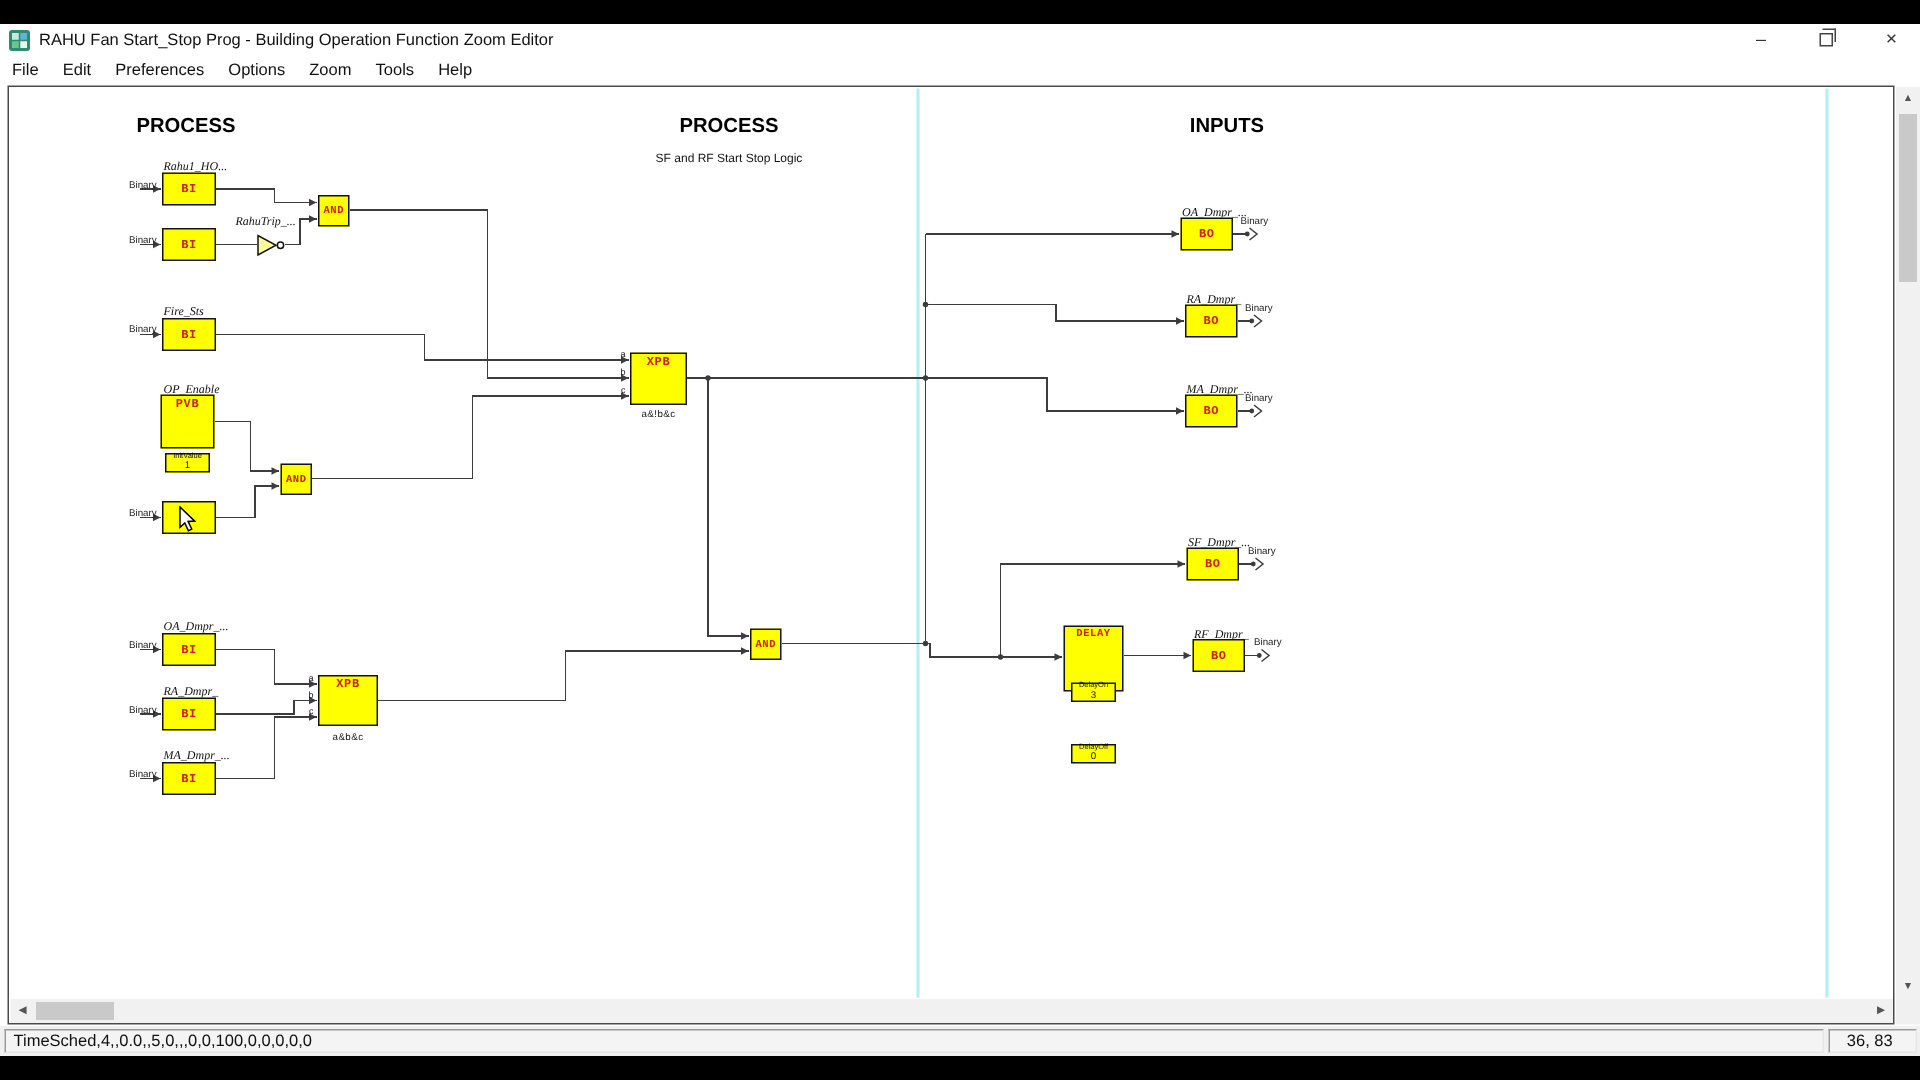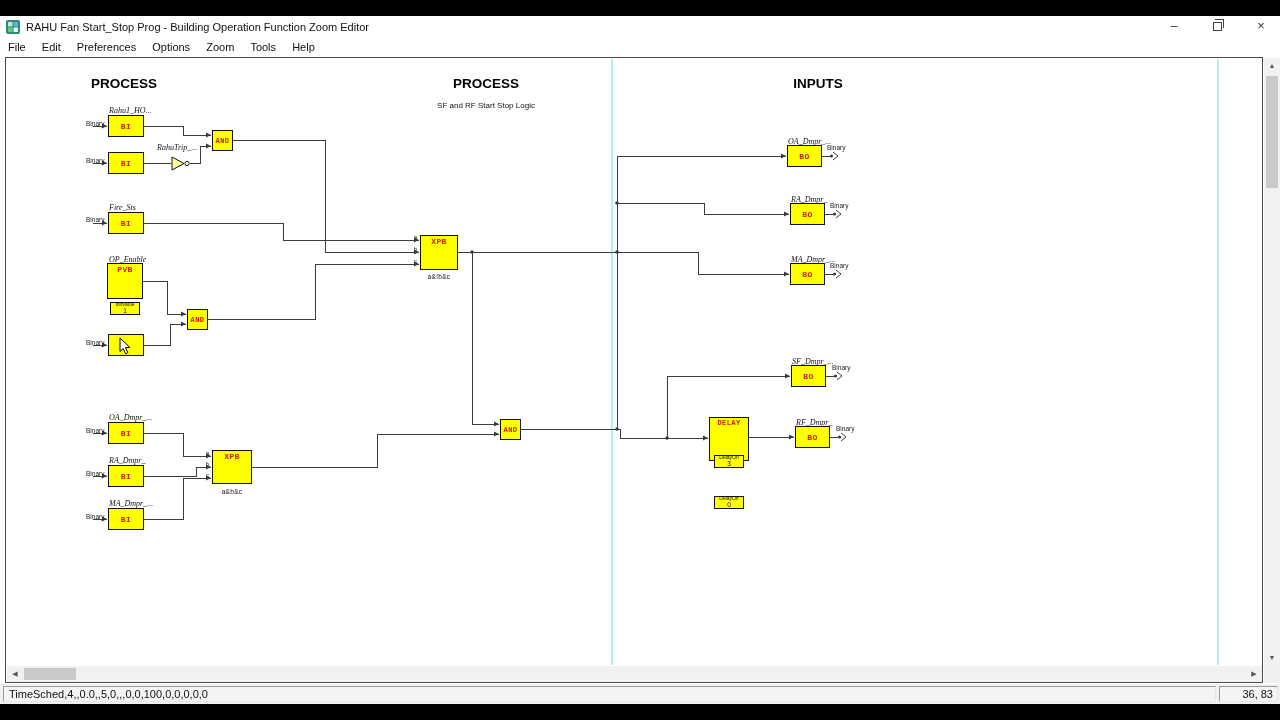--- a/index.html
+++ b/index.html
@@ -334,16 +334,16 @@
   </div>
   <div class="hscroll">
     <div class="scroll-btn" style="left:0;top:0;">◀</div>
     <div class="scroll-thumb" style="left:17px;top:2px;width:52px;height:12px;"></div>
     <div class="scroll-btn" style="left:1239px;top:0;">▶</div>
   </div>
   <div class="scroll-corner"></div>
 
   <div class="statusbar">
     <div class="status-panel" style="left:3px;width:1213px;padding-left:5px;">TimeSched,4,,0.0,,5,0,,,0,0,100,0,0,0,0,0</div>
-    <div class="status-panel" style="left:1219px;width:59px;text-align:right;padding-right:4px;">36, 83</div>
+    <div class="status-panel" style="left:1219px;width:59px;text-align:center;padding-right:4px;">36, 83</div>
   </div>
 
 </div>
 
 </body></html>

